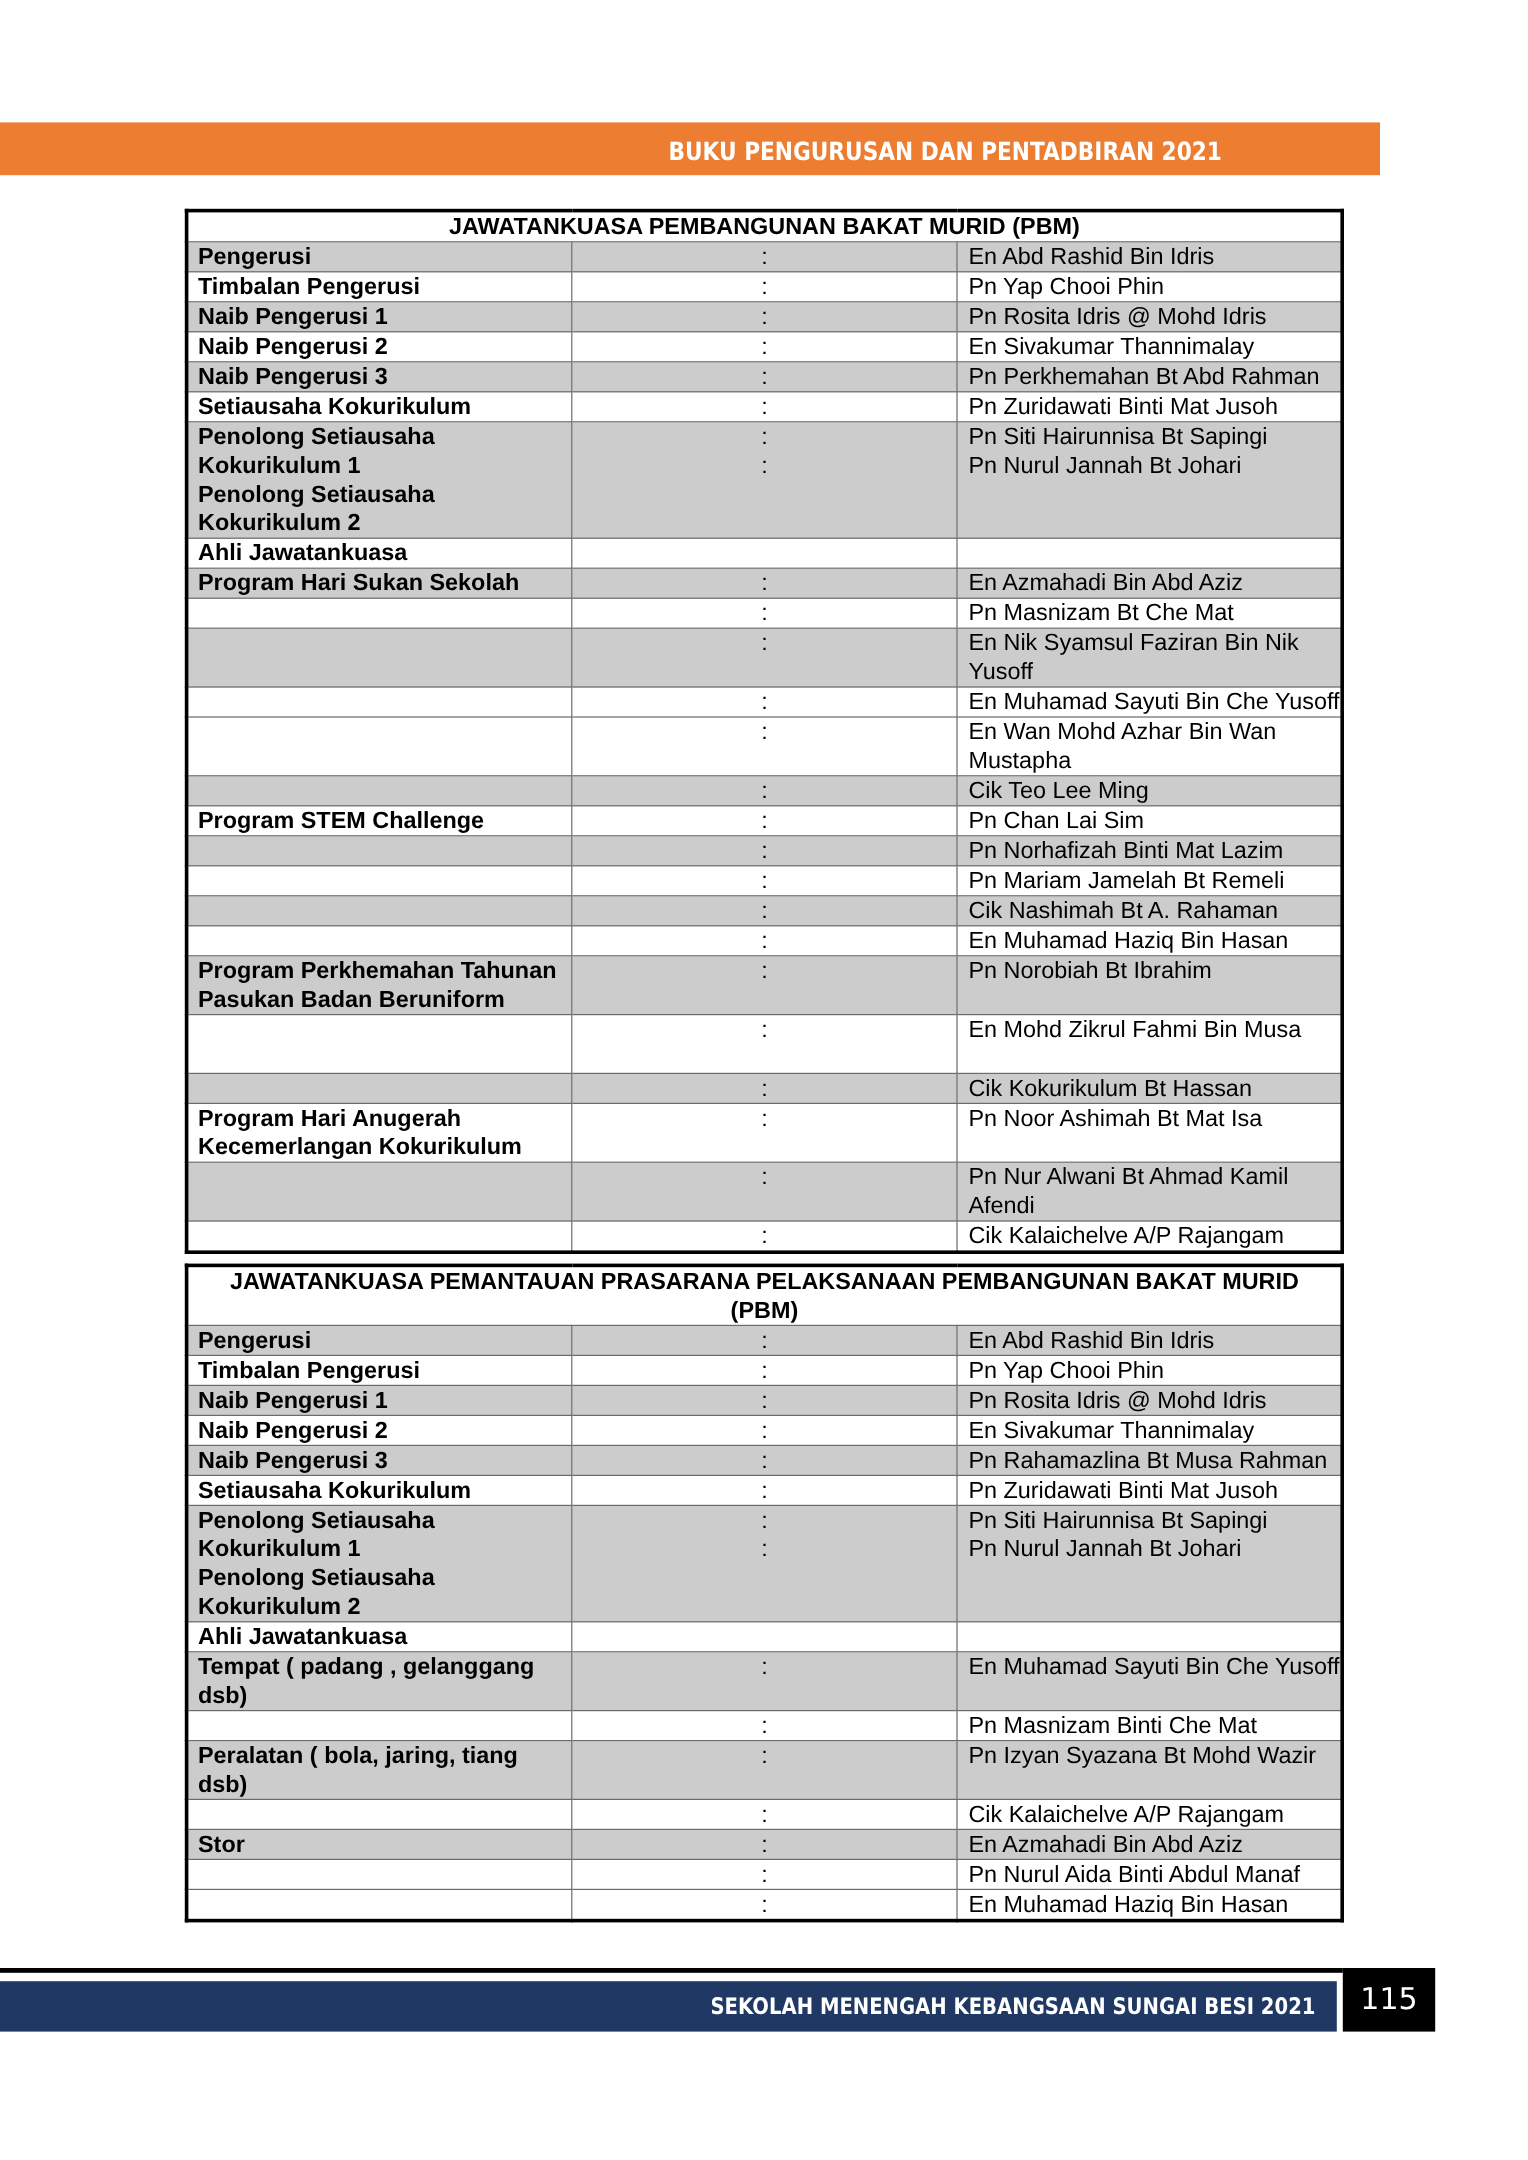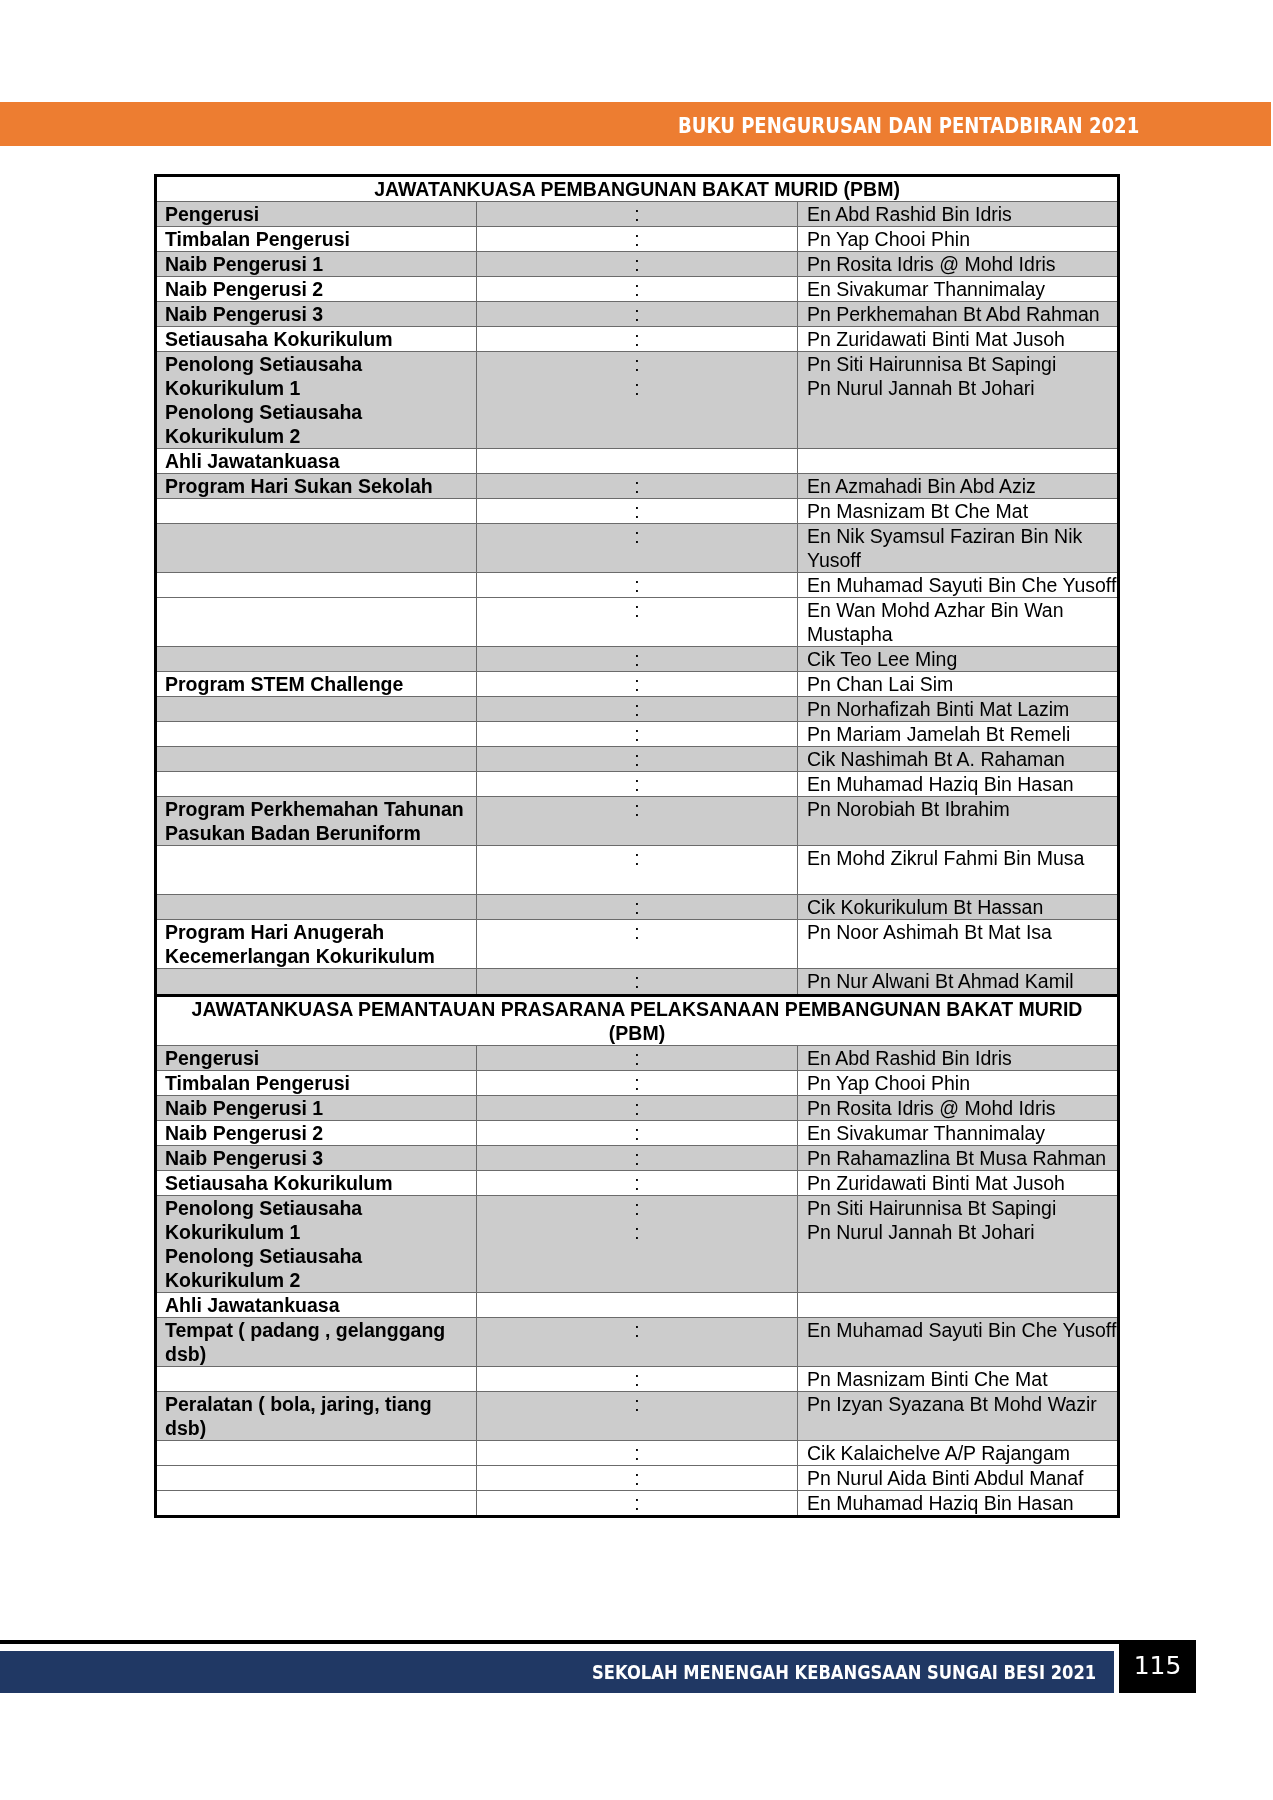--- a/index.html
+++ b/index.html
@@ -1,31 +1,31 @@
 <!DOCTYPE html>
 <html><head>
 <meta charset="utf-8">
 <style>
   html, body { margin:0; padding:0; }
   body { width:1273px; height:1800px; position:relative; background:#ffffff; overflow:hidden; font-family:"Liberation Sans", sans-serif; }
-  .hdr-bar { position:absolute; left:0; top:102px; width:1271px; height:44px; background:#ED7D31; }
+  .hdr-bar { position:absolute; left:0; top:102px; width:1150px; height:44px; background:#ED7D31; }
   .hdr-title { position:absolute; right:132px; top:12px; color:#ffffff; font-family:"DejaVu Sans", sans-serif; font-weight:bold; font-size:21px; letter-spacing:0px; transform:scaleX(0.86); transform-origin:right center; white-space:nowrap; }
 
   .tbl { position:absolute; left:154px; width:966px; border:3px solid #000; box-sizing:border-box; border-collapse:collapse; table-layout:fixed; }
   .tbl td { border:1.5px solid #6b6b6b; padding:0 0 0 8px; font-size:19.5px; line-height:24px; vertical-align:top; color:#000; height:24px; }
   .tbl td.role { font-weight:bold; width:430px; }
   .tbl td.colon { width:20px; padding:0; text-align:center; }
   .tbl td.name { padding-left:9px; }
   .tbl tr.g td { background:#cccccc; }
   .tbl tr.w td { background:#ffffff; }
   .tbl td.title { text-align:center; font-weight:bold; padding:0 6px; line-height:24px; background:#fff; }
   .tbl tr.tall td { height:48px; }
 
   .t1 { top:174px; }
-  .t2 { top:994px; }
+  .t2 { top:1053px; }
 
   .ftr-line { position:absolute; left:0; top:1640px; width:1119px; height:4px; background:#000; }
   .ftr-bar { position:absolute; left:0; top:1651px; width:1114px; height:42px; background:#203864; }
   .ftr-title { position:absolute; right:18px; top:10px; color:#fff; font-family:"DejaVu Sans", sans-serif; font-weight:bold; font-size:19px; transform:scaleX(0.86); transform-origin:right center; white-space:nowrap; }
   .ftr-page { position:absolute; left:1119px; top:1640px; width:77px; height:53px; background:#000; color:#fff; font-family:"DejaVu Sans", sans-serif; font-size:25px; text-align:center; line-height:52px; }
 </style>
 </head>
 <body>
 
 <div class="hdr-bar">
@@ -229,20 +229,25 @@
       <tr class="g">
         <td class="role" style="white-space: pre-line;">Peralatan ( bola, jaring, tiang dsb)</td>
         <td class="colon" style="white-space: pre-line;">:</td>
         <td class="name" style="white-space: pre-line;">Pn Izyan Syazana Bt Mohd Wazir</td>
       </tr>
       <tr class="w">
         <td class="role" style="white-space: pre-line;"></td>
         <td class="colon" style="white-space: pre-line;">:</td>
         <td class="name" style="white-space: pre-line;">Cik Kalaichelve A/P Rajangam</td>
       </tr>
+      <tr class="g">
+        <td class="role" style="white-space: pre-line;">Stor</td>
+        <td class="colon" style="white-space: pre-line;">:</td>
+        <td class="name" style="white-space: pre-line;">En Azmahadi Bin Abd Aziz</td>
+      </tr>
       <tr class="w">
         <td class="role" style="white-space: pre-line;"></td>
         <td class="colon" style="white-space: pre-line;">:</td>
         <td class="name" style="white-space: pre-line;">Pn Nurul Aida Binti Abdul Manaf</td>
       </tr>
       <tr class="w">
         <td class="role" style="white-space: pre-line;"></td>
         <td class="colon" style="white-space: pre-line;">:</td>
         <td class="name" style="white-space: pre-line;">En Muhamad Haziq Bin Hasan</td>
       </tr>

